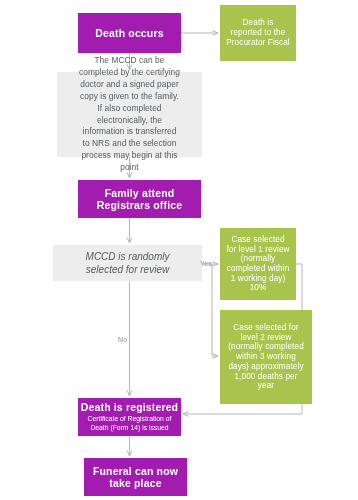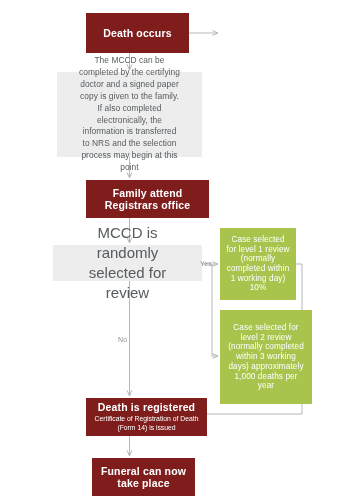--- a/index.html
+++ b/index.html
@@ -32,44 +32,45 @@
     position: absolute;
     box-sizing: border-box;
     display: flex;
     flex-direction: column;
     align-items: center;
     justify-content: center;
     text-align: center;
     color: #ffffff;
     line-height: 1.18;
   }
-  .blue  { background: #7f1d1d; margin-left: 8px; }
+  .blue  { background: #a21caf; }
   .green { background: #a8c44c; }
   .grey  { background: #ededed; color: #555b5e; }
 
   .t-bold {
     font-weight: bold;
     font-size: 10.5px;
     letter-spacing: .15px;
   }
   .t-green {
     font-size: 8.2px;
     letter-spacing: .1px;
     padding: 0 6px;
   }
   .t-grey {
     font-size: 8.4px;
     letter-spacing: .05px;
     padding: 0 21px;
     line-height: 1.42;
   }
   .t-plain {
-    font-size: 15px;
+    font-size: 10px;
     padding: 0 26px;
     line-height: 1.35;
+    font-style: italic;
   }
   .t-sub {
     font-size: 6.8px;
     line-height: 1.3;
     padding: 2px 5px 0 5px;
   }
 
   .edge-label {
     position: absolute;
     font-size: 7px;
@@ -79,21 +80,21 @@
   }
 
   
   #n-death-occurs      { left: 78px;  top: 13px;  width: 103px; height: 40px; }
   #n-procurator        { left: 220px; top: 5px;   width: 76px;  height: 56px; }
   #n-mccd-info         { left: 57px;  top: 72px;  width: 145px; height: 85px; }
   #n-family-attend     { left: 78px;  top: 180px; width: 123px; height: 38px; }
   #n-mccd-selected     { left: 53px;  top: 245px; width: 149px; height: 36px; }
   #n-level1            { left: 220px; top: 228px; width: 76px;  height: 72px; }
   #n-level2            { left: 220px; top: 310px; width: 92px;  height: 94px; }
-  #n-death-registered  { left: 78px;  top: 398px; width: 121px; height: 38px; }
+  #n-death-registered  { left: 78px;  top: 398px; width: 103px; height: 38px; }
   #n-funeral           { left: 84px;  top: 458px; width: 103px; height: 38px; }
 
   #lbl-yes { left: 200px; top: 260px; }
   #lbl-no  { left: 118px; top: 336px; }
 </style>
 </head>
 <body>
 
 <div id="canvas">
 
@@ -114,20 +115,23 @@
       <path d="M296,264 L302,264 L302,414 L183,414"></path>
       <path d="M129.5,436 L129.5,456"></path>
     </g>
     <path d="M296,356 L302,356" stroke="#b3b8ba" stroke-width="1" fill="none"></path>
   </svg>
 
   <div class="node blue" id="n-death-occurs">
     <div class="t-bold">Death occurs</div>
   </div>
 
+  <div class="node green" id="n-procurator">
+    <div class="t-green">Death is reported to the Procurator Fiscal</div>
+  </div>
 
   <div class="node grey" id="n-mccd-info">
     <div class="t-grey">The MCCD can be completed by the certifying doctor and a signed paper copy is given to the family. If also completed electronically, the information is transferred to NRS and the selection process may begin at this point</div>
   </div>
 
   <div class="node blue" id="n-family-attend">
     <div class="t-bold">Family attend Registrars office</div>
   </div>
 
   <div class="node grey" id="n-mccd-selected">

